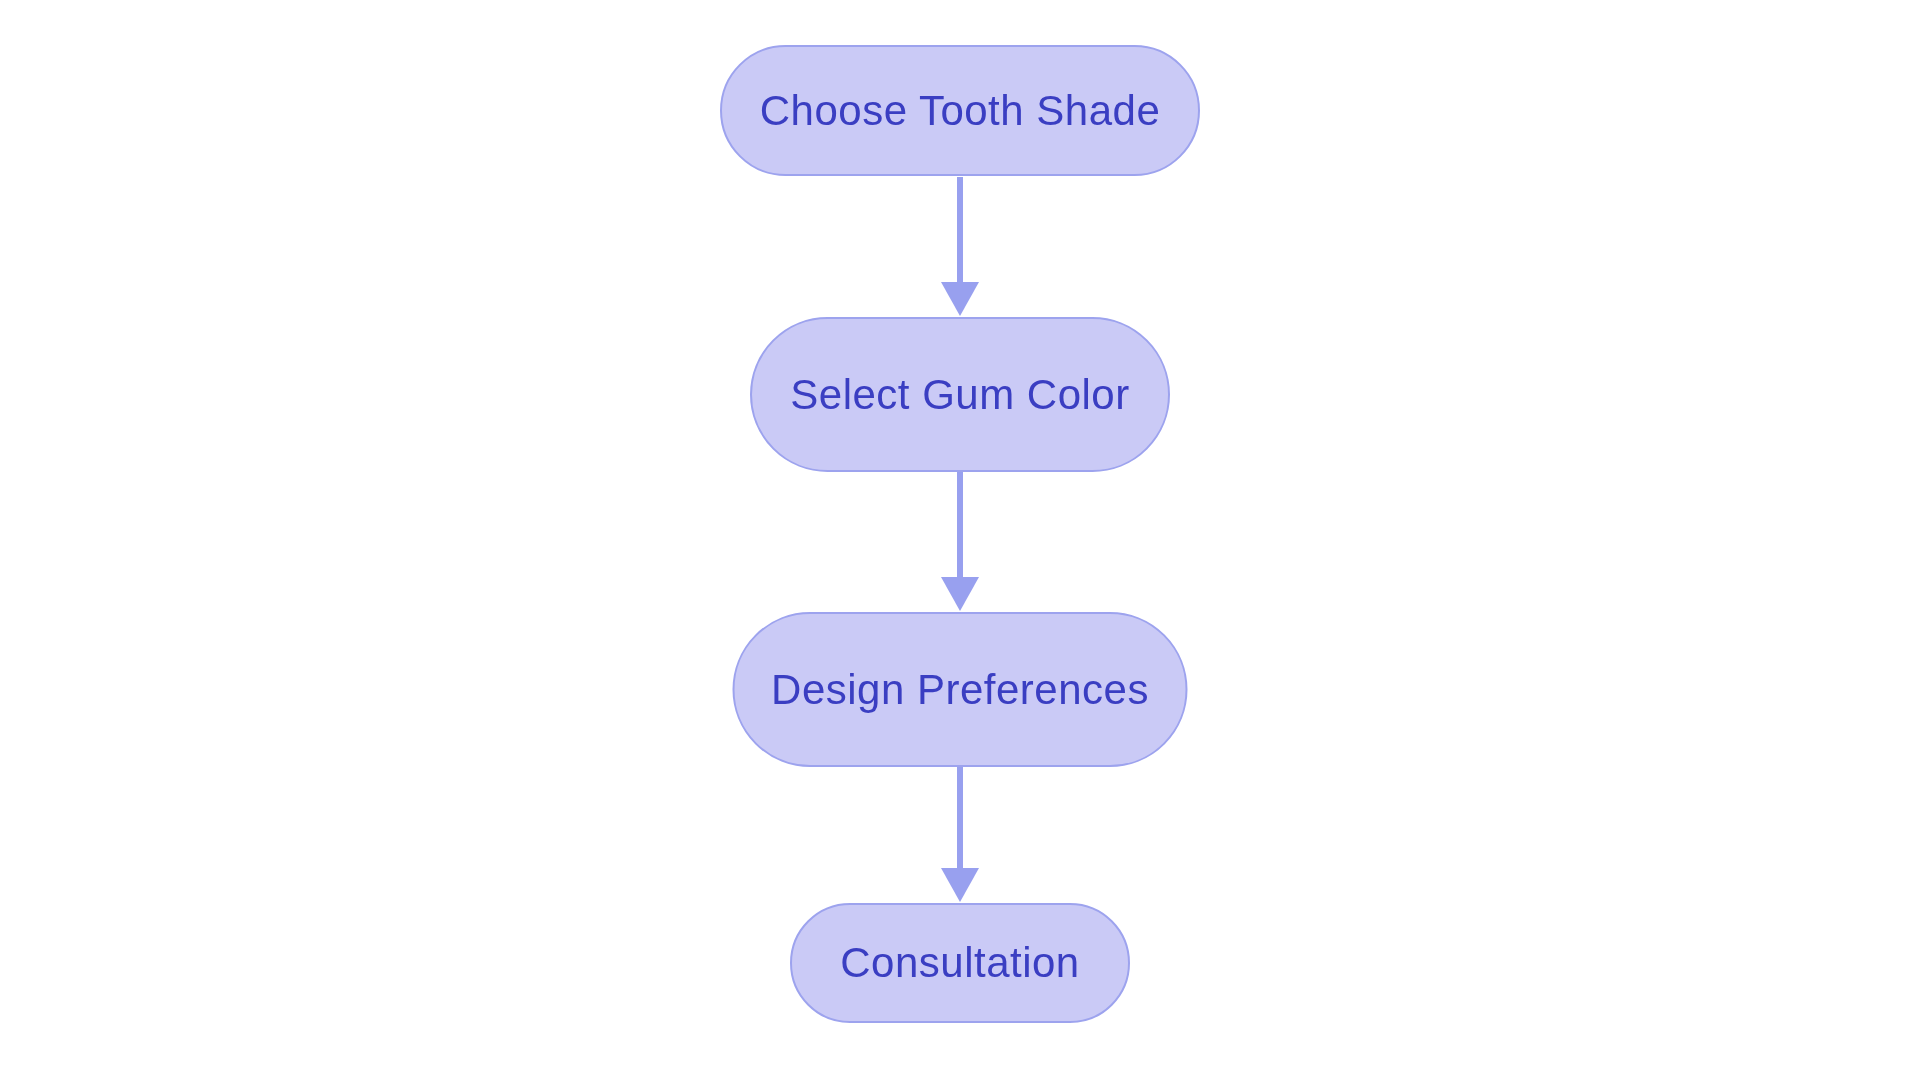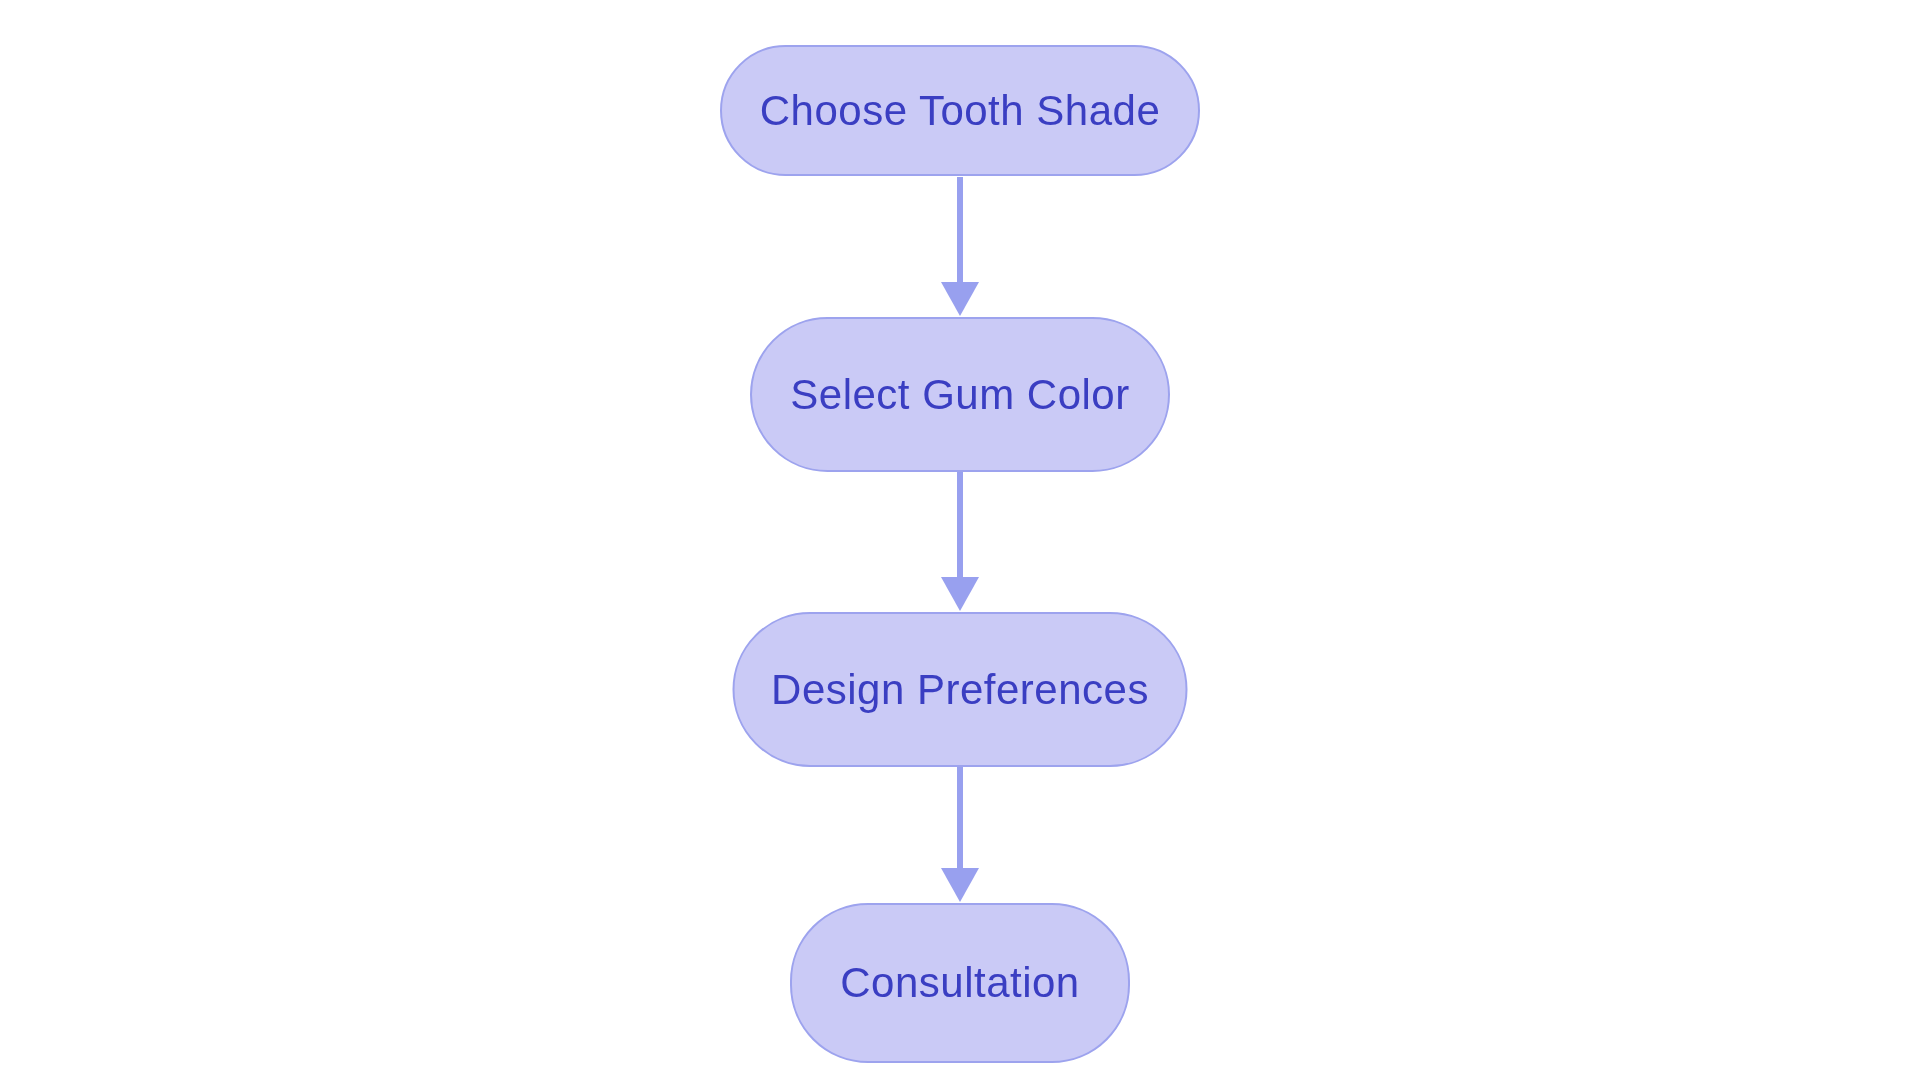--- a/index.html
+++ b/index.html
@@ -27,21 +27,21 @@
     border-radius: 78px;
     box-sizing: border-box;
     color: var(--node-text, #3a3ec2);
     font-size: 42px;
     letter-spacing: 0.5px;
     white-space: nowrap;
   }
   .n1 { top: 22px;  width: 480px; height: 131px; margin-top: 23px; }
   .n2 { top: 317px; width: 420px; height: 155px; align-items: center; }
   .n3 { top: 612px; width: 455px; height: 155px; text-align: center; }
-  .n4 { top: 903px; width: 340px; height: 160px; }
+  .n4 { top: 903px; width: 340px; height: 120px; }
   .arrow-layer {
     position: absolute;
     top: 0;
     left: 0;
     width: 1920px;
     height: 1083px;
     pointer-events: none;
   }
   .arrow-stem {
     stroke: var(--arrow, #98a0ef);

